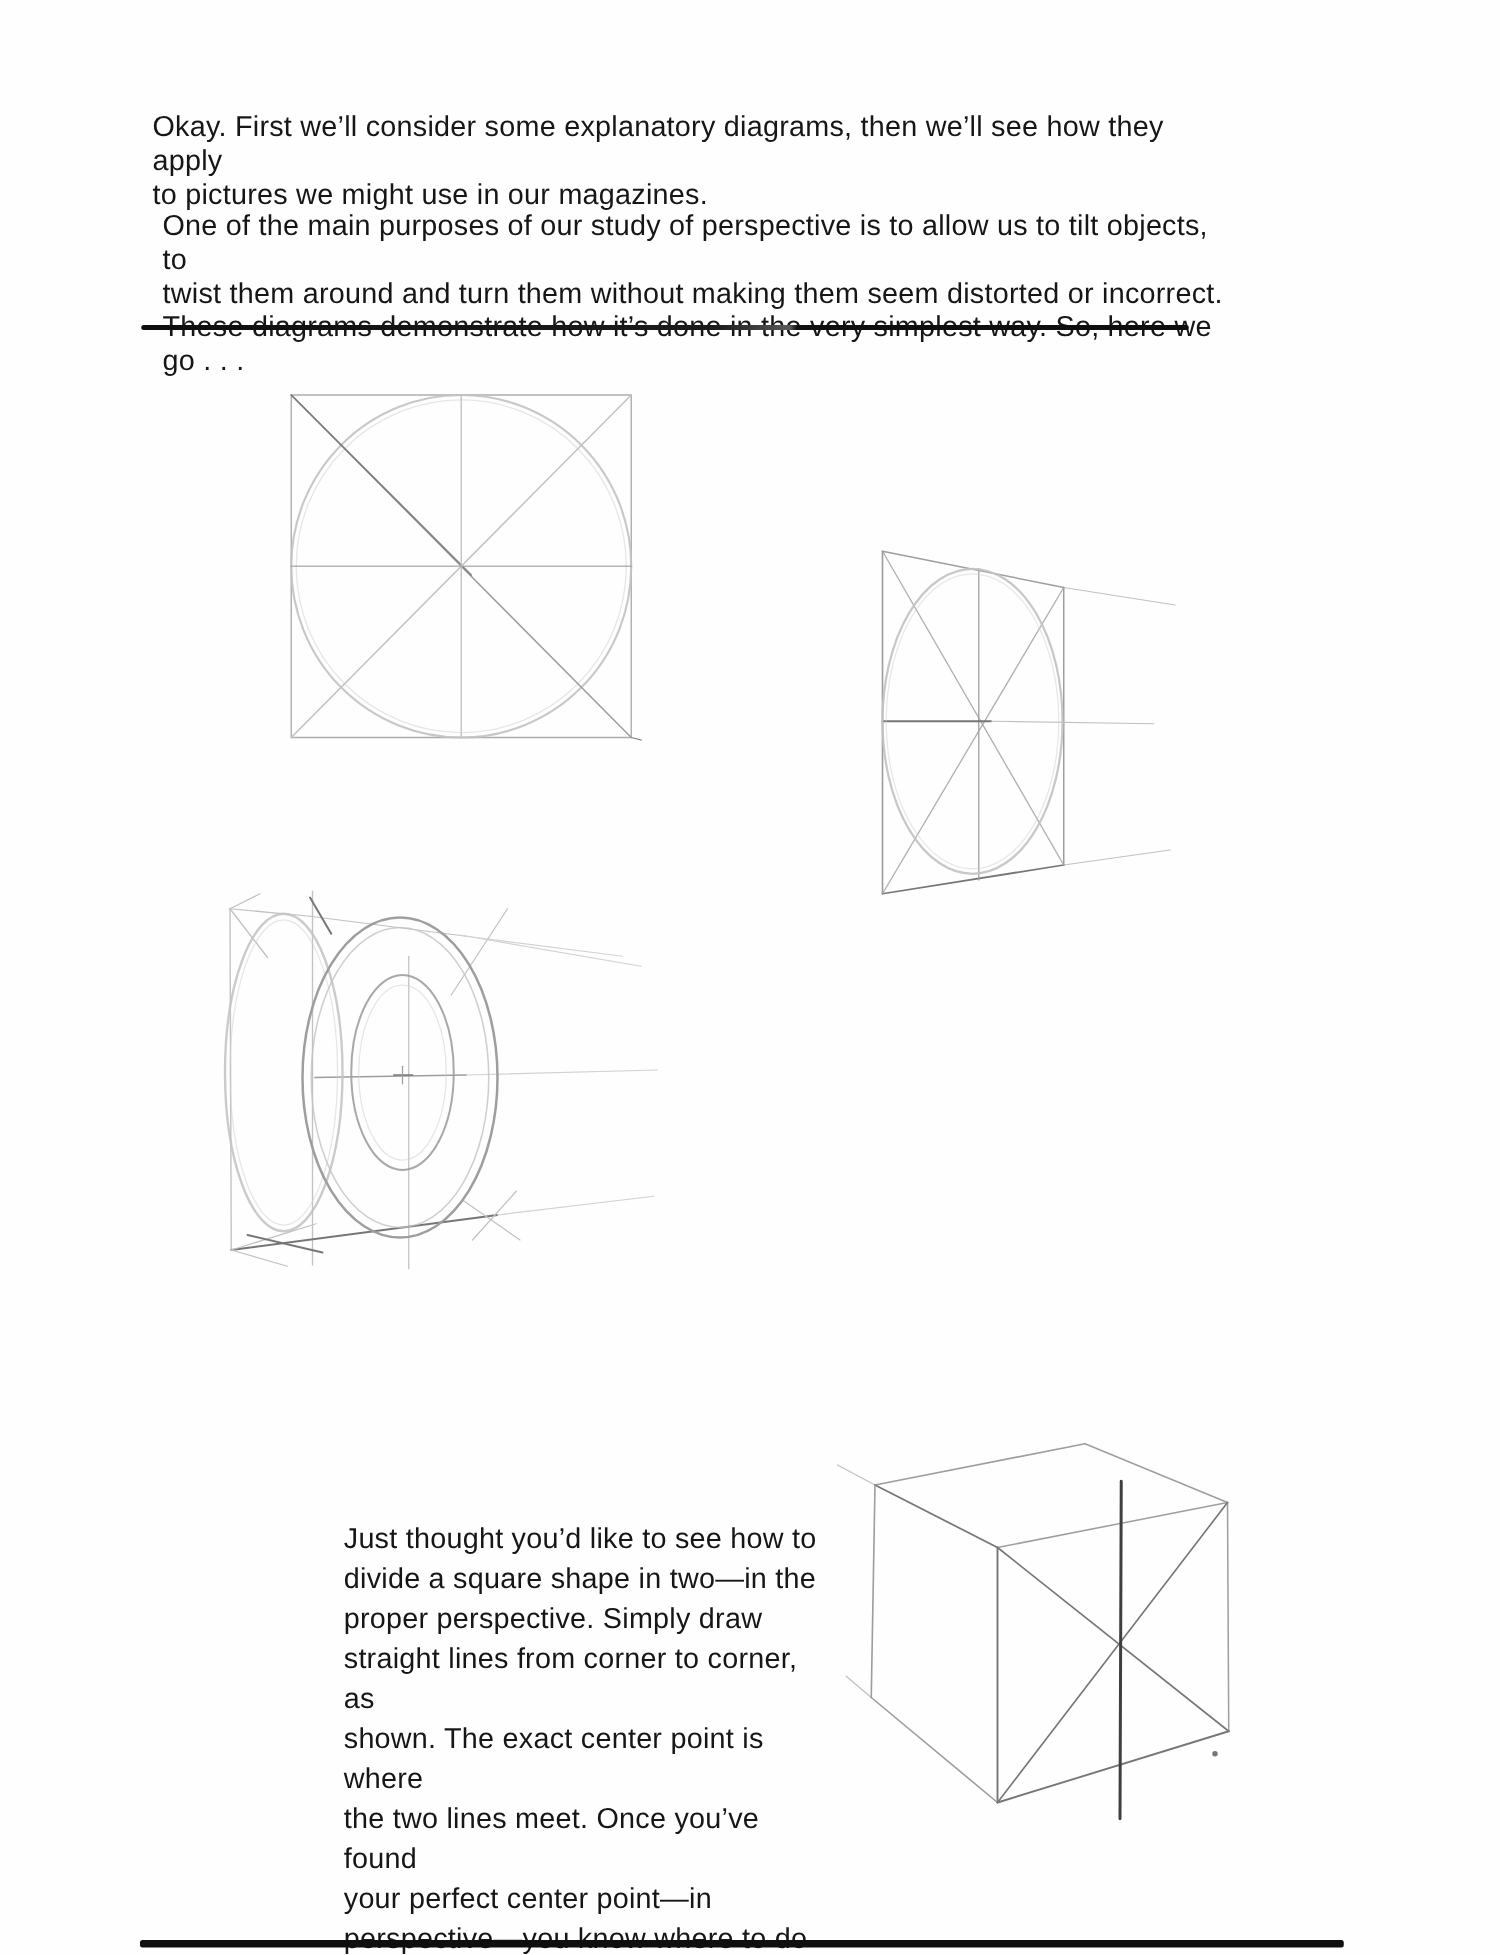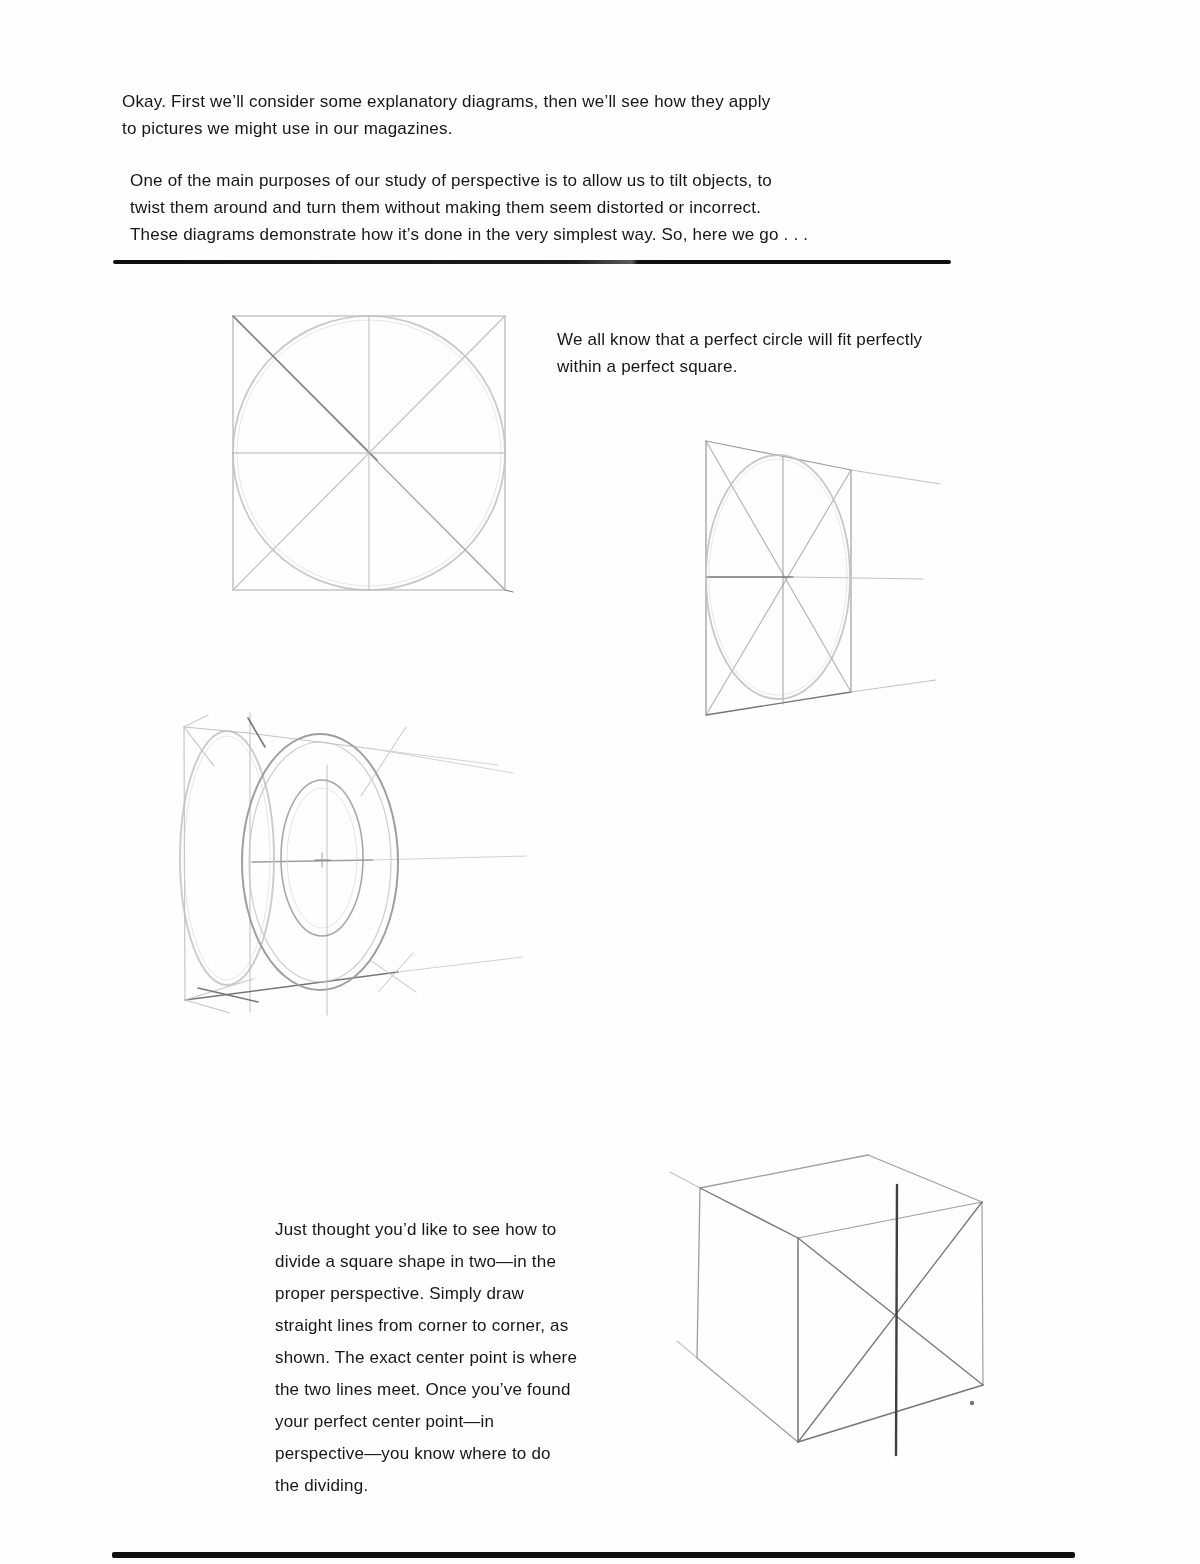--- a/index.html
+++ b/index.html
@@ -18,21 +18,21 @@
     width:1200px;height:1564px;
     margin:0 auto;
     background:var(--paper);
     font-family:"Liberation Sans","DejaVu Sans",sans-serif;
     color:var(--ink);
     overflow:hidden;
   }
   .txt{
     position:absolute;
     white-space:pre-line;
-    font-size:17px;
+    font-size:23px;
     line-height:27px;
     letter-spacing:0.2px;
     color:var(--ink);
   }
   .intro{width:860px;}
   .rule{
     position:absolute;
     left:113px;top:260px;
     width:838px;height:4px;
     background:linear-gradient(to right,#0e0e0e 0%,#1c1c1c 55%,#5a5a5a 61.9%,#101010 62.6%,#0e0e0e 100%);
@@ -68,22 +68,20 @@
     <line x1="280" y1="284" x2="288" y2="286" stroke="var(--pencil-dark)" stroke-width="1"></line>
     <ellipse cx="144" cy="147" rx="136" ry="137" stroke="var(--pencil-light)" stroke-width="1.7" opacity="0.9"></ellipse>
     <ellipse cx="144" cy="147" rx="132" ry="133" stroke="var(--pencil-faint)" stroke-width="1" opacity="0.55"></ellipse>
     <line x1="8" y1="10" x2="280" y2="284" stroke="var(--pencil-mid)" stroke-width="1.2"></line>
     <line x1="8" y1="10" x2="152" y2="154" stroke="var(--pencil-dark)" stroke-width="1.4" opacity="0.85"></line>
     <line x1="8" y1="284" x2="280" y2="10" stroke="var(--pencil-light)" stroke-width="1.2"></line>
     <line x1="144" y1="10" x2="144" y2="284" stroke="var(--pencil-light)" stroke-width="1.1"></line>
     <line x1="8" y1="147" x2="280" y2="147" stroke="var(--pencil-mid)" stroke-width="1.1" opacity="0.75"></line>
   </svg>
 
-  <div class="txt" style="left:557px;top:326px;width:440px;">We all know that a perfect circle will fit perfectly
-within a perfect square.</div>
 
   <svg class="sketch" style="left:693px;top:428px;" width="255" height="300" viewBox="0 0 255 300">
     <line x1="13" y1="13" x2="13" y2="287" stroke="var(--pencil-mid)" stroke-width="1.3"></line>
     <line x1="13" y1="13" x2="158" y2="42" stroke="var(--pencil-mid)" stroke-width="1.2"></line>
     <line x1="158" y1="42" x2="247" y2="56" stroke="var(--pencil-light)" stroke-width="1"></line>
     <line x1="13" y1="287" x2="158" y2="264" stroke="var(--pencil-dark)" stroke-width="1.4"></line>
     <line x1="158" y1="264" x2="243" y2="252" stroke="var(--pencil-light)" stroke-width="1"></line>
     <line x1="158" y1="42" x2="158" y2="264" stroke="var(--pencil-mid)" stroke-width="1.2"></line>
     <line x1="13" y1="13" x2="158" y2="264" stroke="var(--pencil-mid)" stroke-width="1.1" opacity="0.8"></line>
     <line x1="13" y1="287" x2="158" y2="42" stroke="var(--pencil-mid)" stroke-width="1.1" opacity="0.8"></line>

